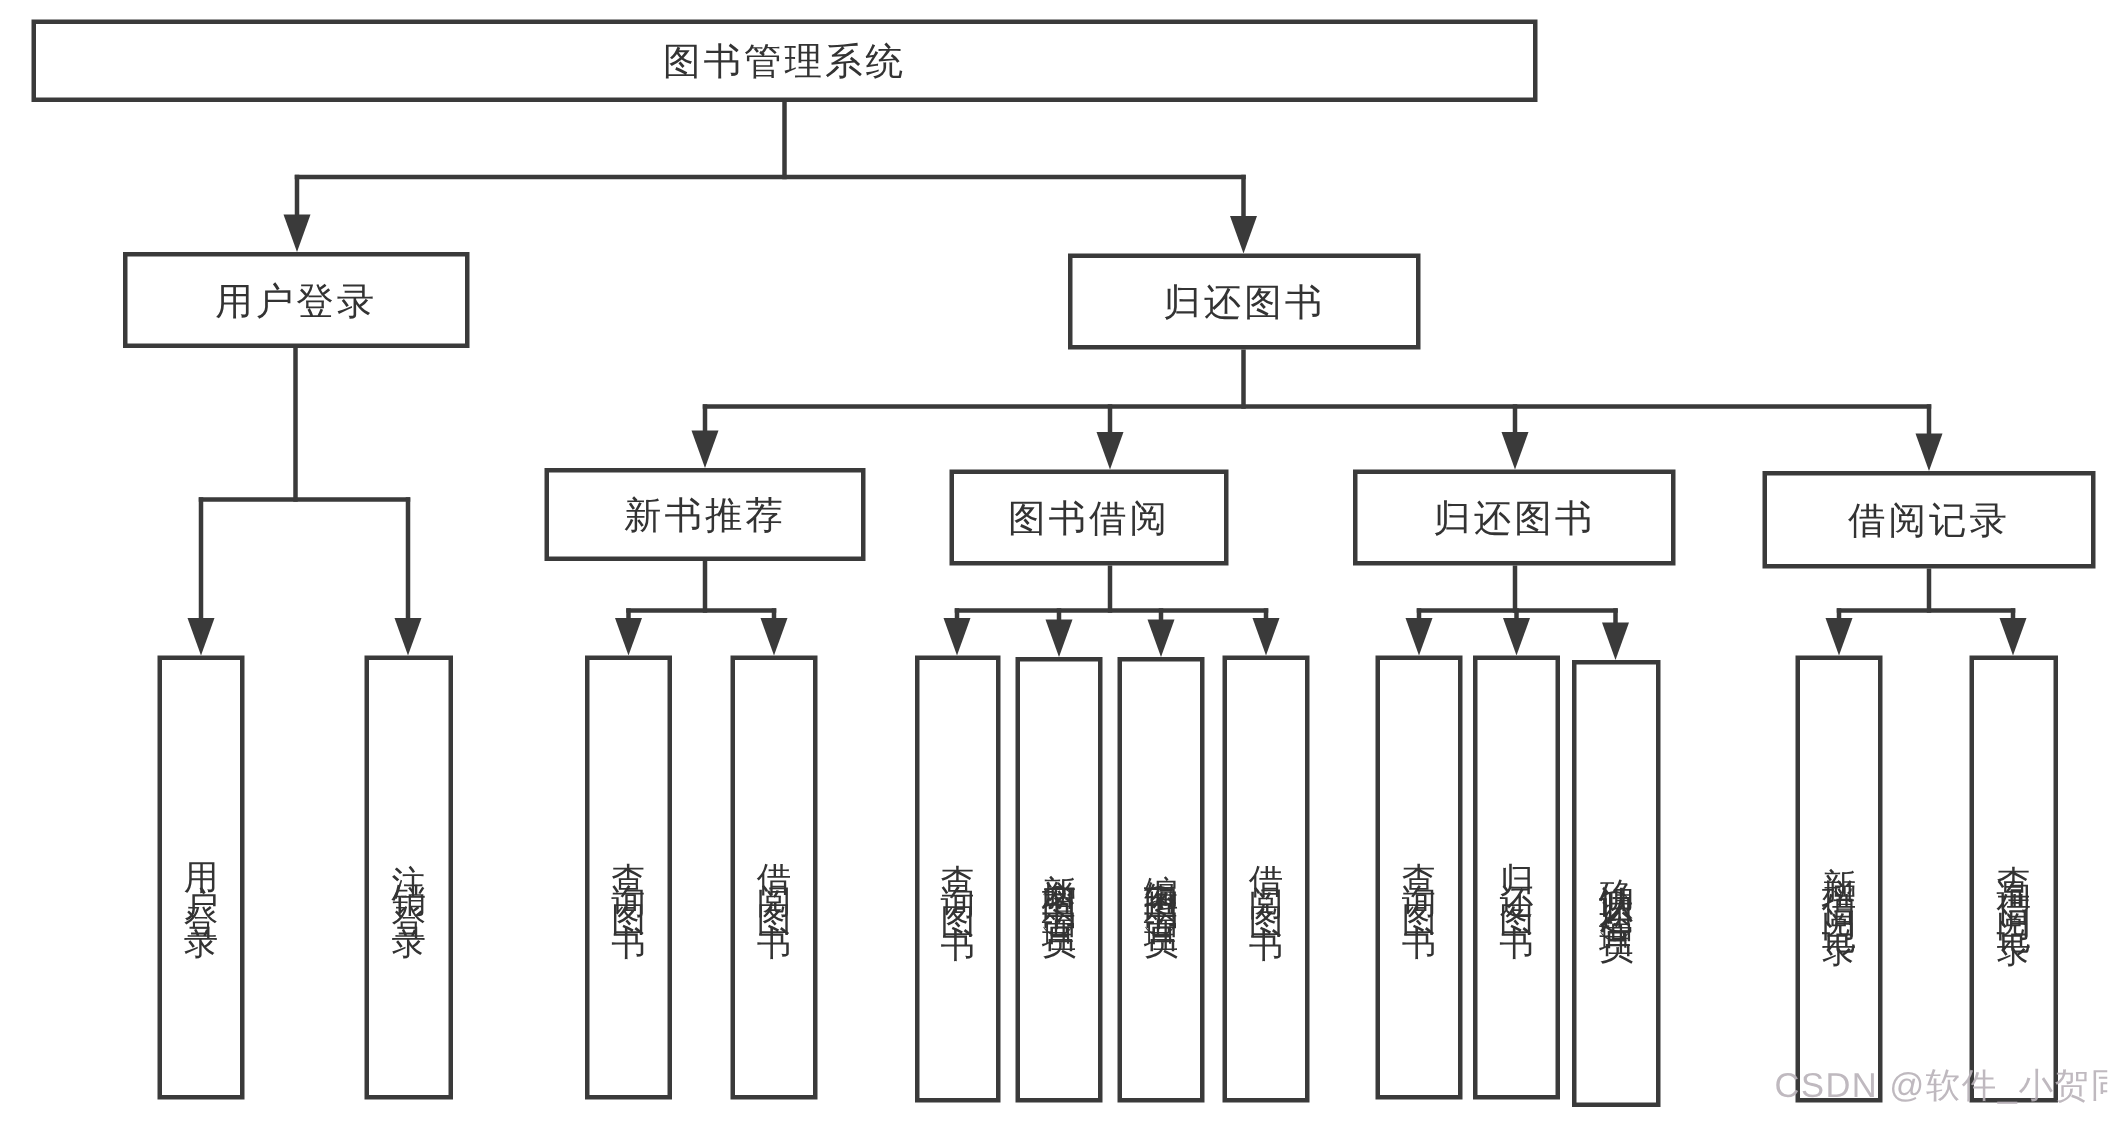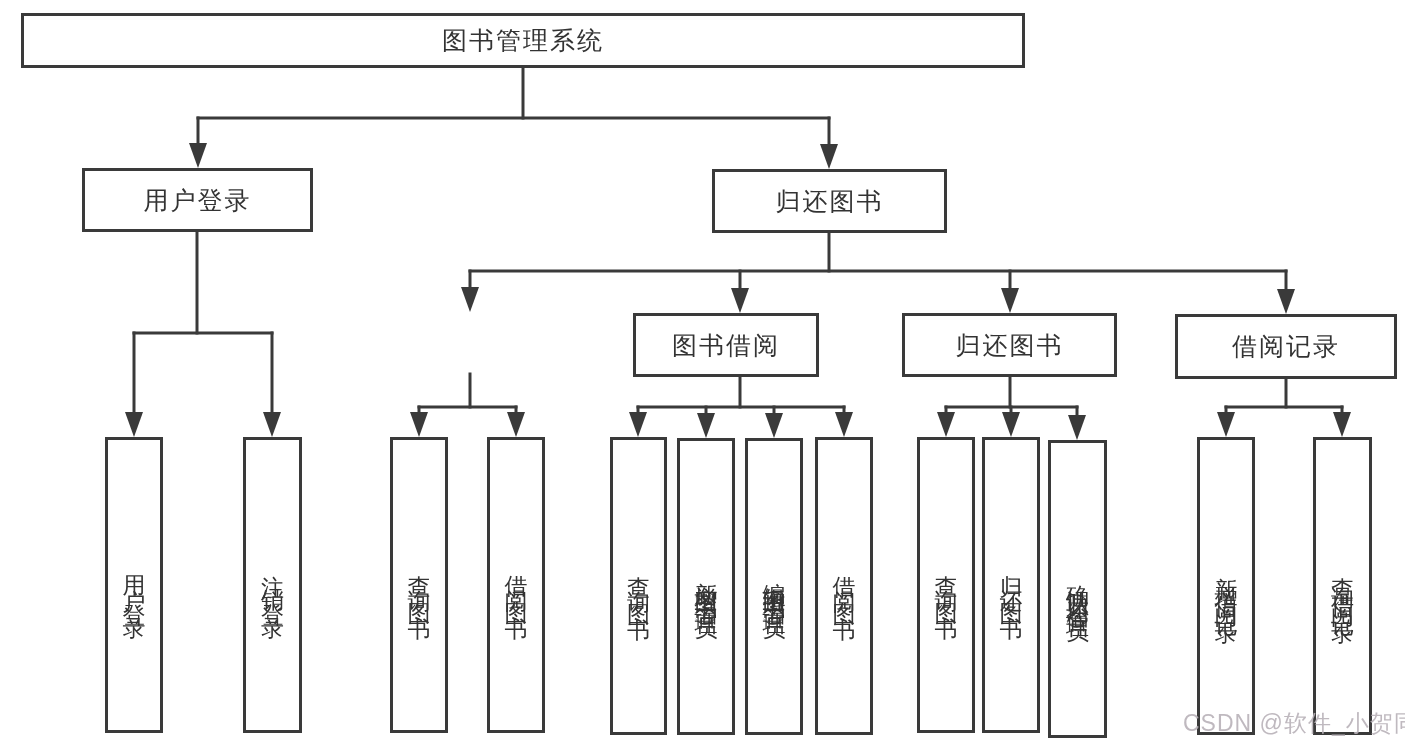--- a/index.html
+++ b/index.html
@@ -98,20 +98,23 @@
     <span>图书管理系统</span>
   </div>
 
   <div class="node h" style="left:82px;top:168px;width:231px;height:64px">
     <span>用户登录</span>
   </div>
   <div class="node h" style="left:712px;top:169px;width:235px;height:64px">
     <span>归还图书</span>
   </div>
 
+  <div class="node h" style="left:363px;top:312px;width:214px;height:62px">
+    <span>新书推荐</span>
+  </div>
   <div class="node h" style="left:633px;top:313px;width:186px;height:64px">
     <span>图书借阅</span>
   </div>
   <div class="node h" style="left:902px;top:313px;width:215px;height:64px">
     <span>归还图书</span>
   </div>
   <div class="node h" style="left:1175px;top:314px;width:222px;height:65px">
     <span>借阅记录</span>
   </div>
 

